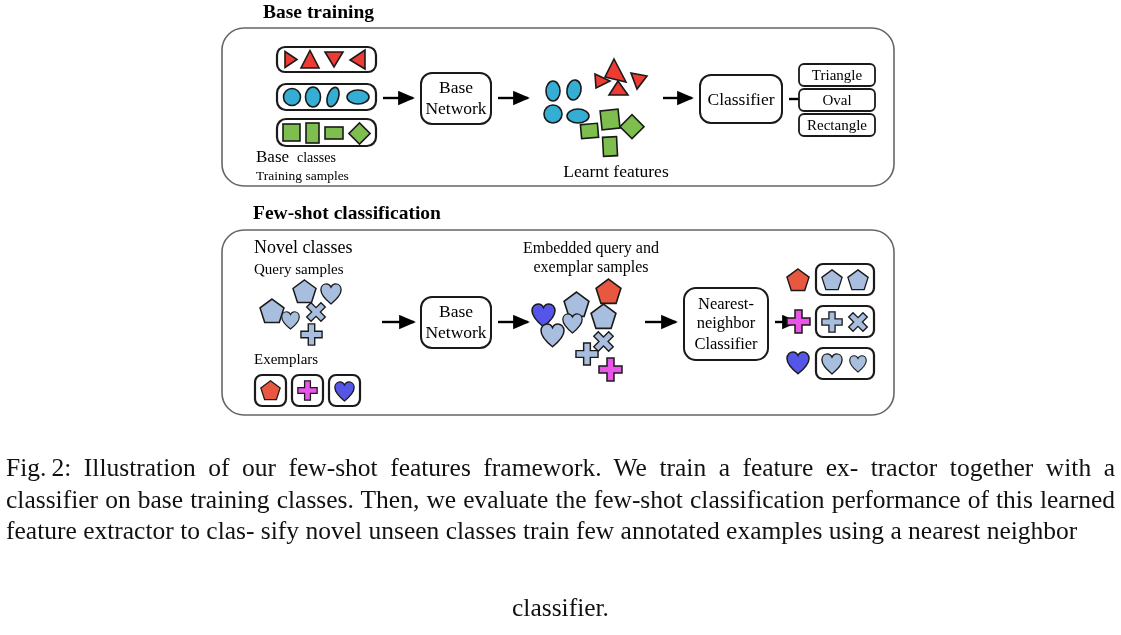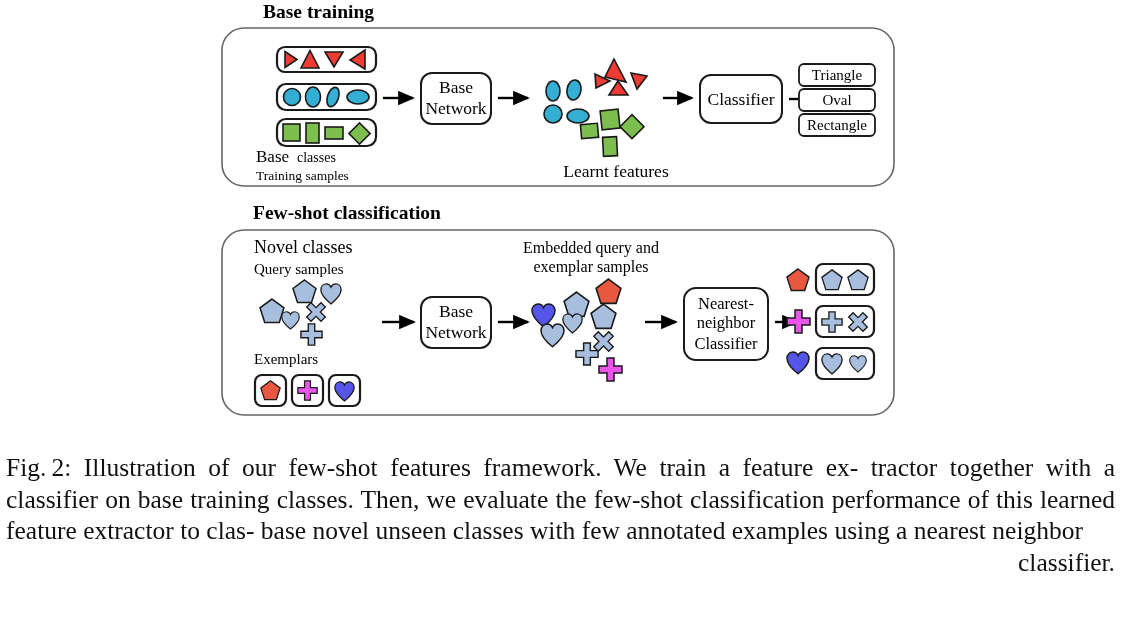--- a/index.html
+++ b/index.html
@@ -9,21 +9,21 @@
     color:#000;position:relative;overflow:hidden;
   }
   #figure{position:absolute;left:0;top:0;width:995px;height:445px;}
   #caption{
     position:absolute;left:6px;top:452px;width:1109px;
     font-family:"Liberation Serif", serif;
     font-size:25.5px;line-height:31.5px;
     text-align:justify;text-justify:inter-word;
     color:#111;
   }
-  #caption .last{display:block;text-align:right;}
+  #caption .last{display:block;text-align:center;margin-top:45px;}
   svg{display:block;}
   .panel-title{font-family:"Liberation Serif",serif;font-weight:bold;font-size:19.5px;}
   .lbl{font-family:"Liberation Serif",serif;}
 </style>
 </head>
 <body>
 
 <div id="figure">
 <svg width="1121" height="445" viewBox="0 0 1121 445" xmlns="http://www.w3.org/2000/svg">
   <defs>
@@ -224,15 +224,15 @@
       <use href="#sym-heart" x="849" y="355" width="18" height="18" fill="#A8BEDE" stroke="#1a1a1a" stroke-width="6" vector-effect="non-scaling-stroke"></use>
     </g>
   </g>
 </svg>
 </div>
 
 <div id="caption">
   <span>Fig. 2: Illustration of our few-shot features framework. We train a feature ex-</span>
   <span>tractor together with a classifier on base training classes. Then, we evaluate</span>
   <span>the few-shot classification performance of this learned feature extractor to clas-</span>
-  <span>base novel unseen classes with few annotated examples using a nearest neighbor</span>
+  <span>sify novel unseen classes train few annotated examples using a nearest neighbor</span>
   <span class="last">classifier.</span>
 </div>
 
 </body></html>

